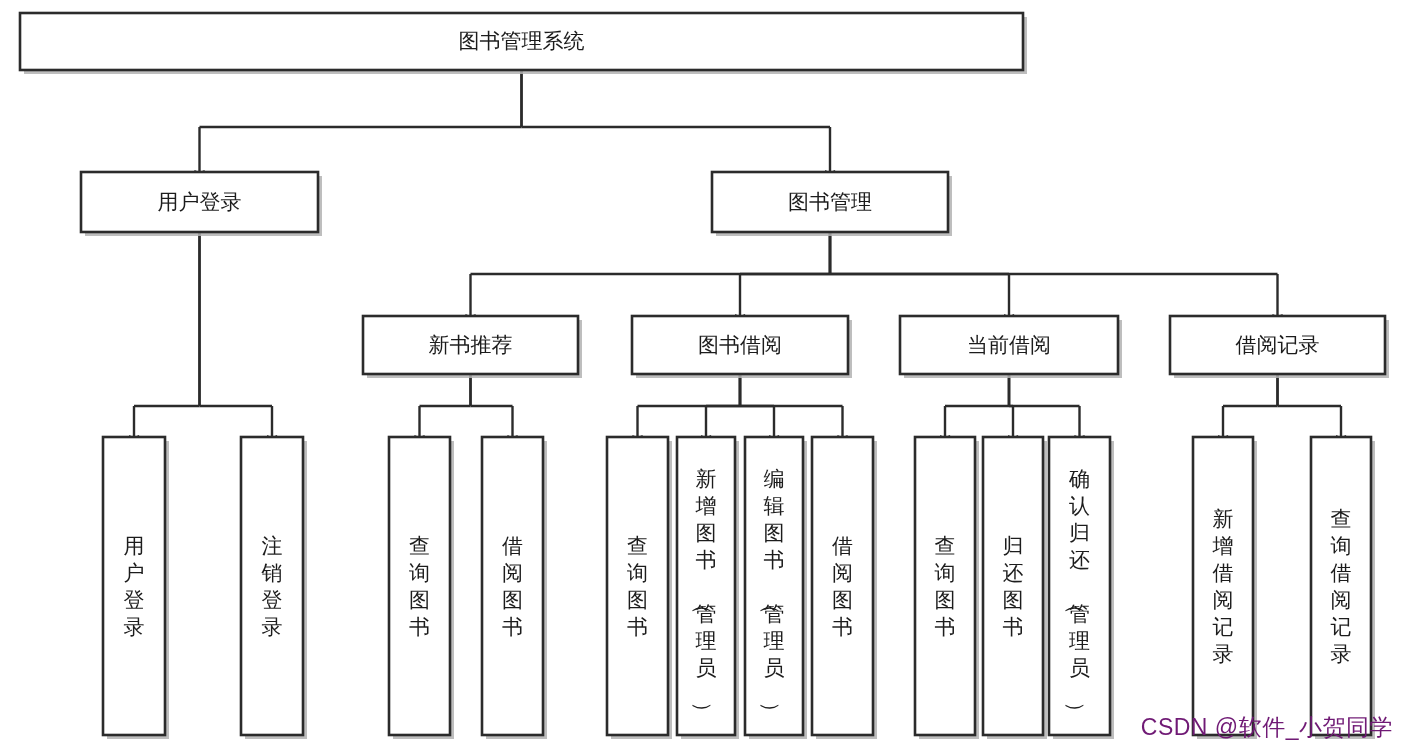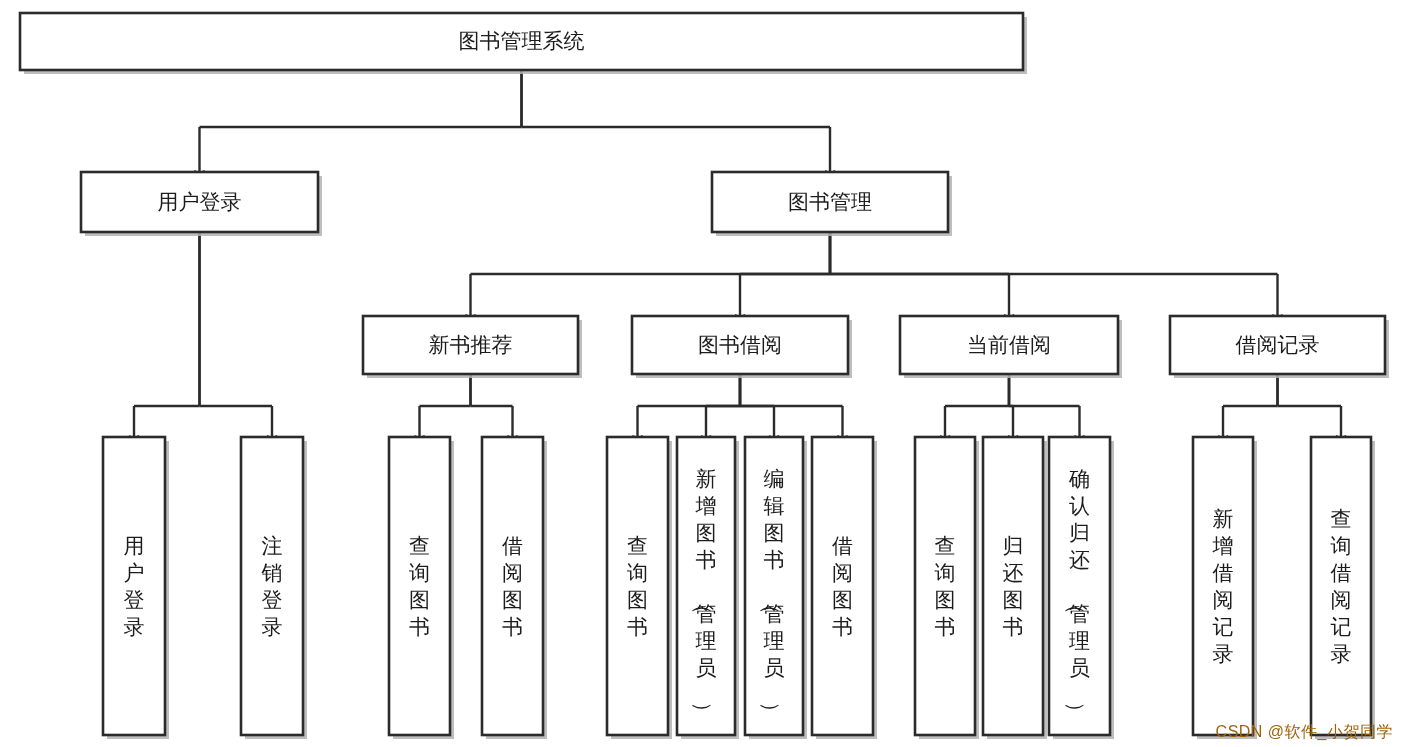--- a/index.html
+++ b/index.html
@@ -56,22 +56,22 @@
     font-family: "Liberation Sans", "DejaVu Sans", sans-serif;
     font-size: 21px;
     fill: #1c1c1c;
     text-anchor: middle;
   }
   .watermark {
     position: absolute;
     right: 12px;
     bottom: 4px;
     font-family: "Liberation Sans", "DejaVu Sans", sans-serif;
-    font-size: 16px;
-    color: #a16207;
+    font-size: 23px;
+    color: #701a75;
     white-space: nowrap;
     letter-spacing: 0.5px;
     user-select: none;
   }
 </style>
 </head>
 <body>
 
 <div id="diagram-root">
   <svg class="diagram-canvas" viewBox="0 0 1405 747" aria-label="图书管理系统 结构图">

